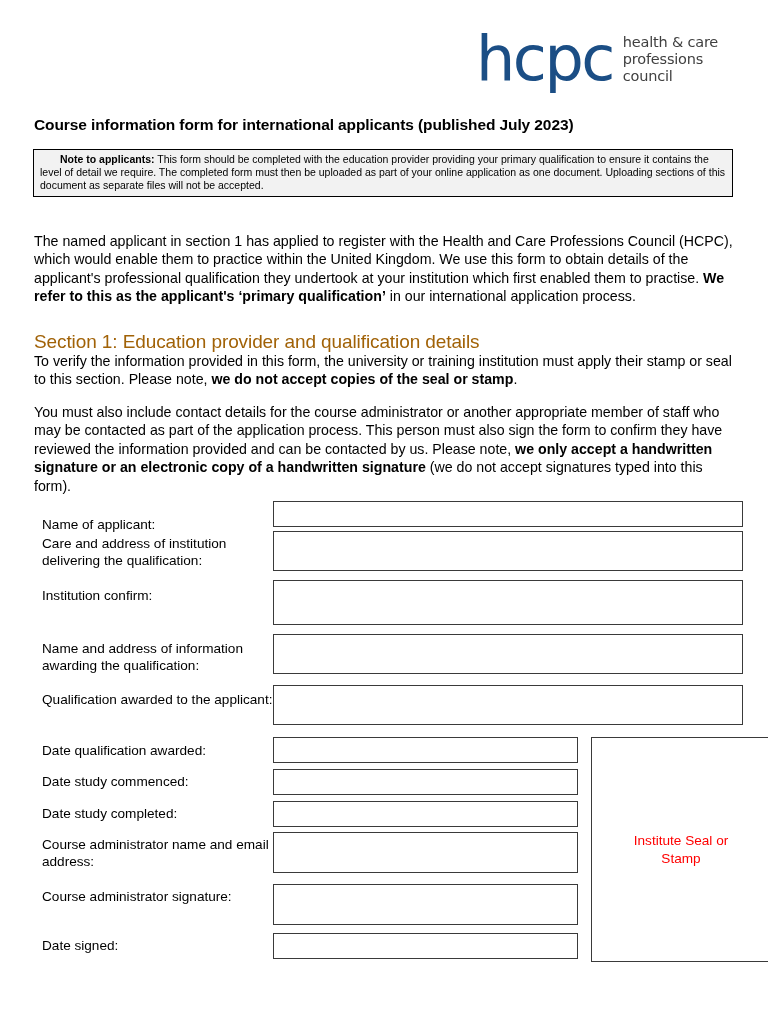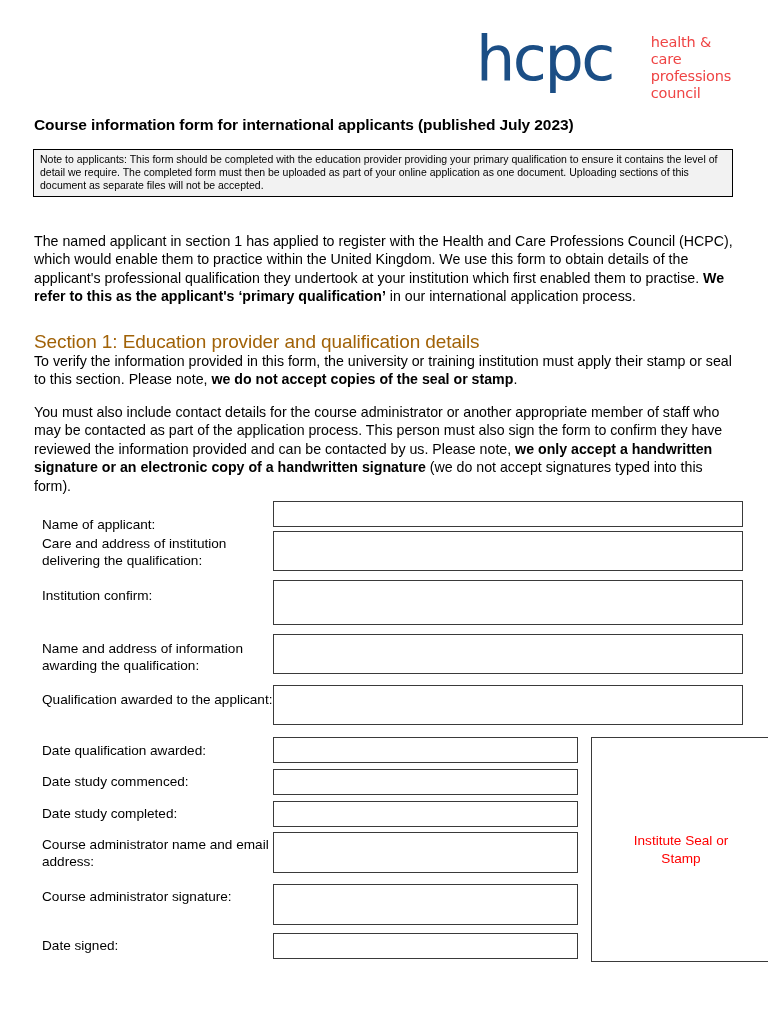--- a/index.html
+++ b/index.html
@@ -27,38 +27,37 @@
 
   
   .logo-block {
     position: absolute;
     left: 476px;
     top: 26px;
     width: 262px;
     height: 70px;
     display: flex;
     align-items: flex-start;
-    gap: 28px;
   }
   .logo-word {
     font-family: "DejaVu Sans", sans-serif;
     font-size: 62px;
     line-height: 62px;
     font-weight: 400;
     letter-spacing: -2.5px;
     color: #1B4E85;
     margin-top: 2px;
   }
   .logo-tag {
     margin-left: 10px;
     margin-top: 8px;
     font-family: "DejaVu Sans", sans-serif;
     font-size: 14.5px;
     line-height: 17px;
-    color: #ef4444;
+    color: #404040;
     font-weight: 400;
     letter-spacing: -0.2px;
   }
 
   
   .doc-title {
     position: absolute;
     left: 34px;
     top: 115px;
     width: 700px;
@@ -76,21 +75,21 @@
     top: 149px;
     width: 700px;
     height: 48px;
     border: 1px solid #000000;
     background: #F2F2F2;
     padding: 3px 5px 3px 6px;
     font-size: 10.5px;
     line-height: 13.2px;
     color: #000000;
   }
-  .note-box b { font-weight: normal; }
+  .note-box b { font-weight: bold; margin-left: 20px; }
 
   
   .blue-head-sm {
     position: absolute;
     left: 34px;
     top: 214px;
     width: 700px;
     font-size: 15px;
     line-height: 19px;
     color: #3B73B9;

